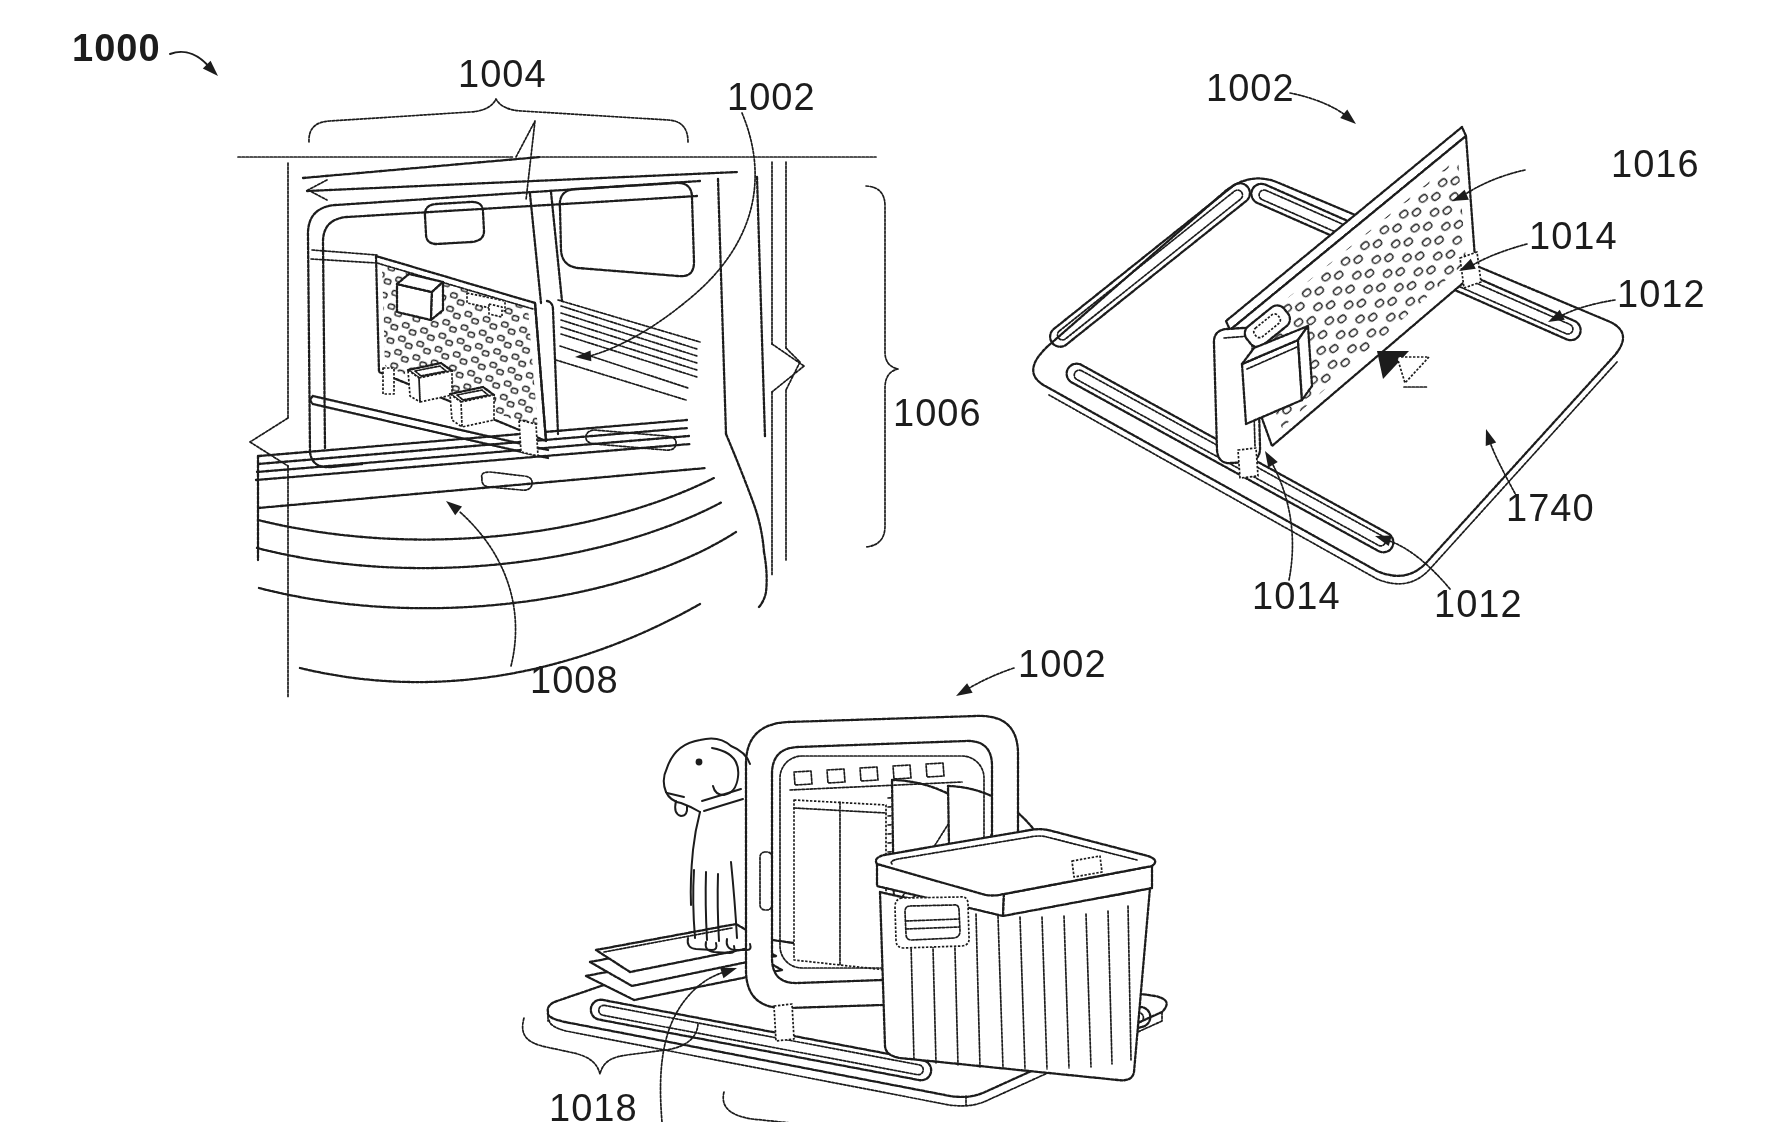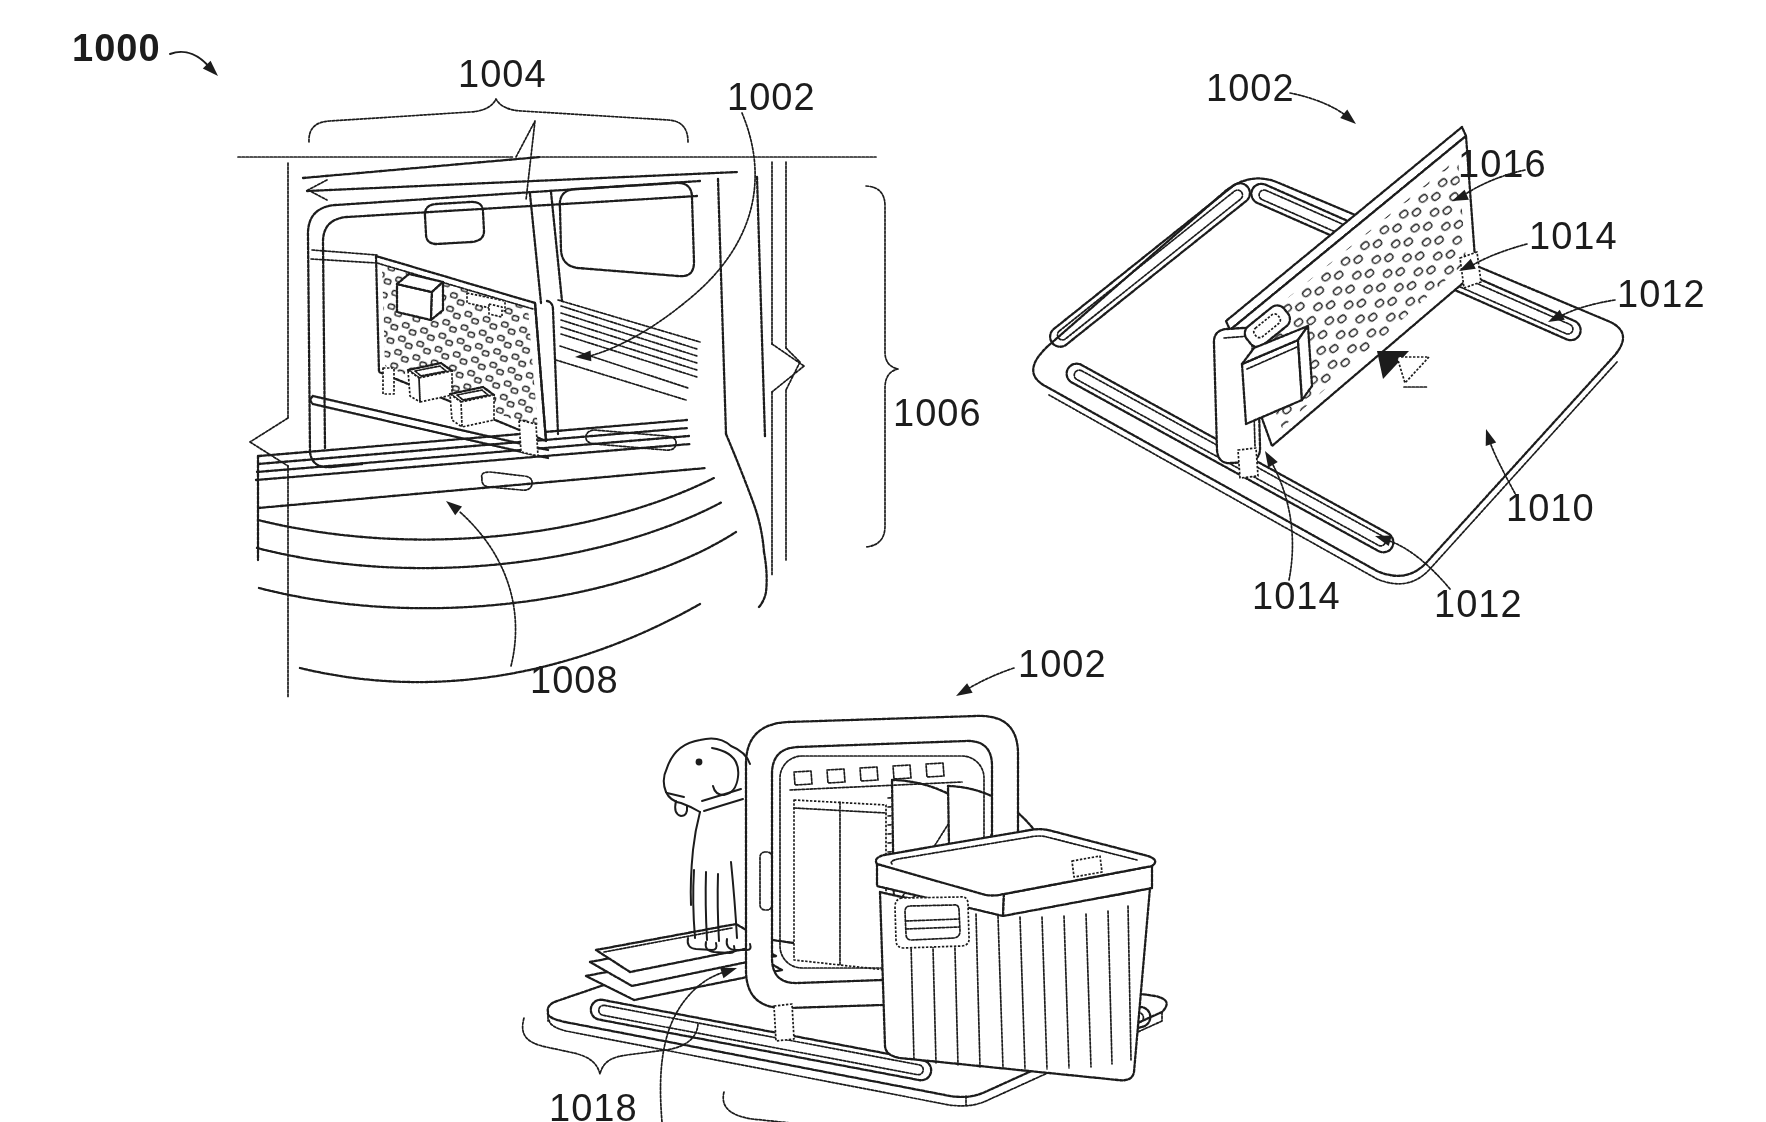--- a/index.html
+++ b/index.html
@@ -267,23 +267,23 @@
   </g>
 </svg>
 
 <div class="lbl bold" style="left:72px;  top:29px;">1000</div>
 <div class="lbl" style="left:458px; top:55px;">1004</div>
 <div class="lbl" style="left:727px; top:78px;">1002</div>
 <div class="lbl" style="left:893px; top:349px;margin-top:45px;">1006</div>
 <div class="lbl" style="left:484px; top:661px;margin-left:46px;">1008</div>
 
 <div class="lbl" style="left:1206px; top:69px;">1002</div>
-<div class="lbl" style="left:1458px; top:145px;">1016</div>
+<div class="lbl" style="left:1611px; top:145px;">1016</div>
 <div class="lbl" style="left:1529px; top:217px;">1014</div>
 <div class="lbl" style="left:1617px; top:275px;">1012</div>
-<div class="lbl" style="left:1506px; top:489px;">1010</div>
+<div class="lbl" style="left:1506px; top:489px;">1740</div>
 <div class="lbl" style="left:1252px; top:577px;">1014</div>
 <div class="lbl" style="left:1434px; top:585px;">1012</div>
 
 <div class="lbl" style="left:1018px; top:645px;">1002</div>
 <div class="lbl" style="left:549px;  top:1089px;">1018</div>
 
 </div>
 
 </body></html>

